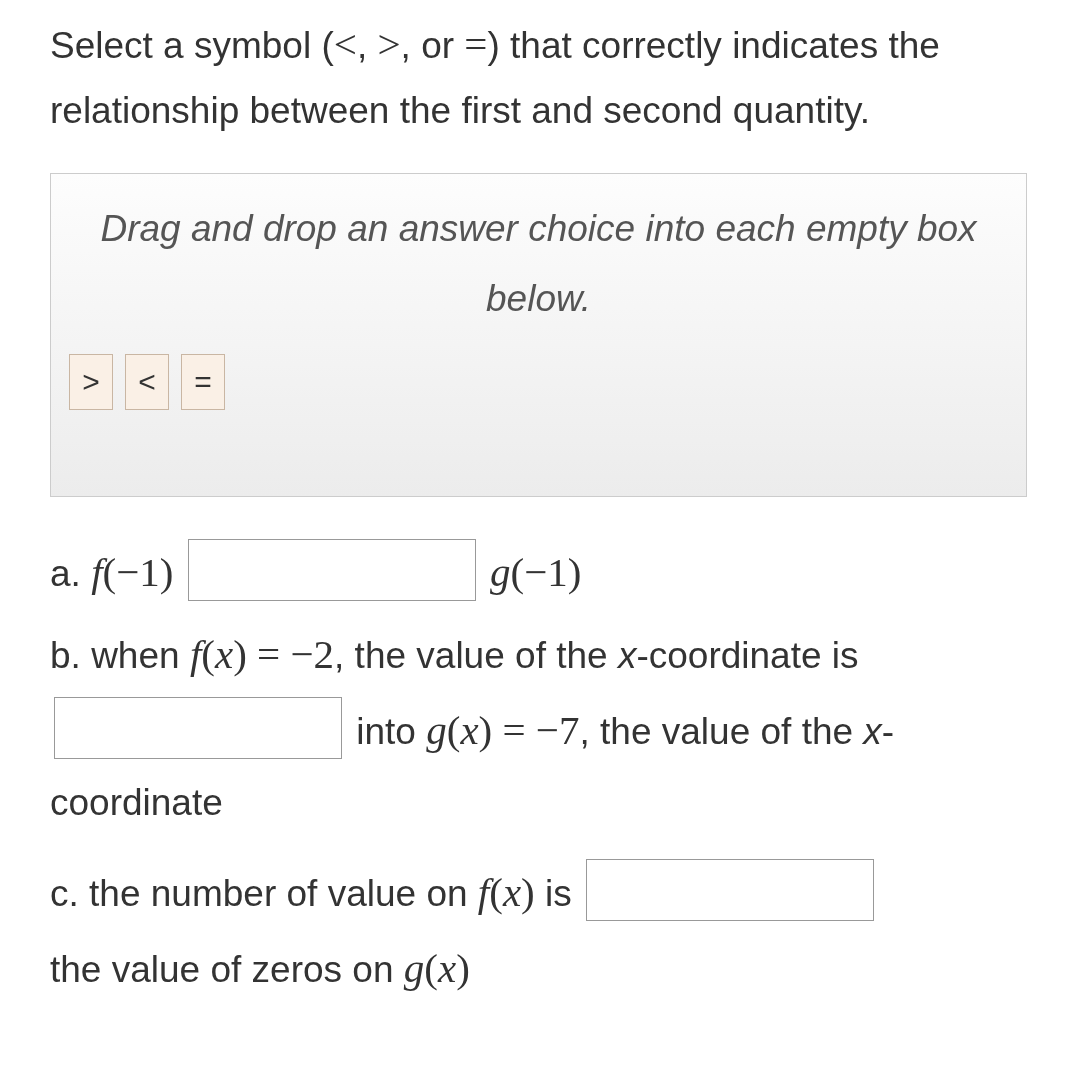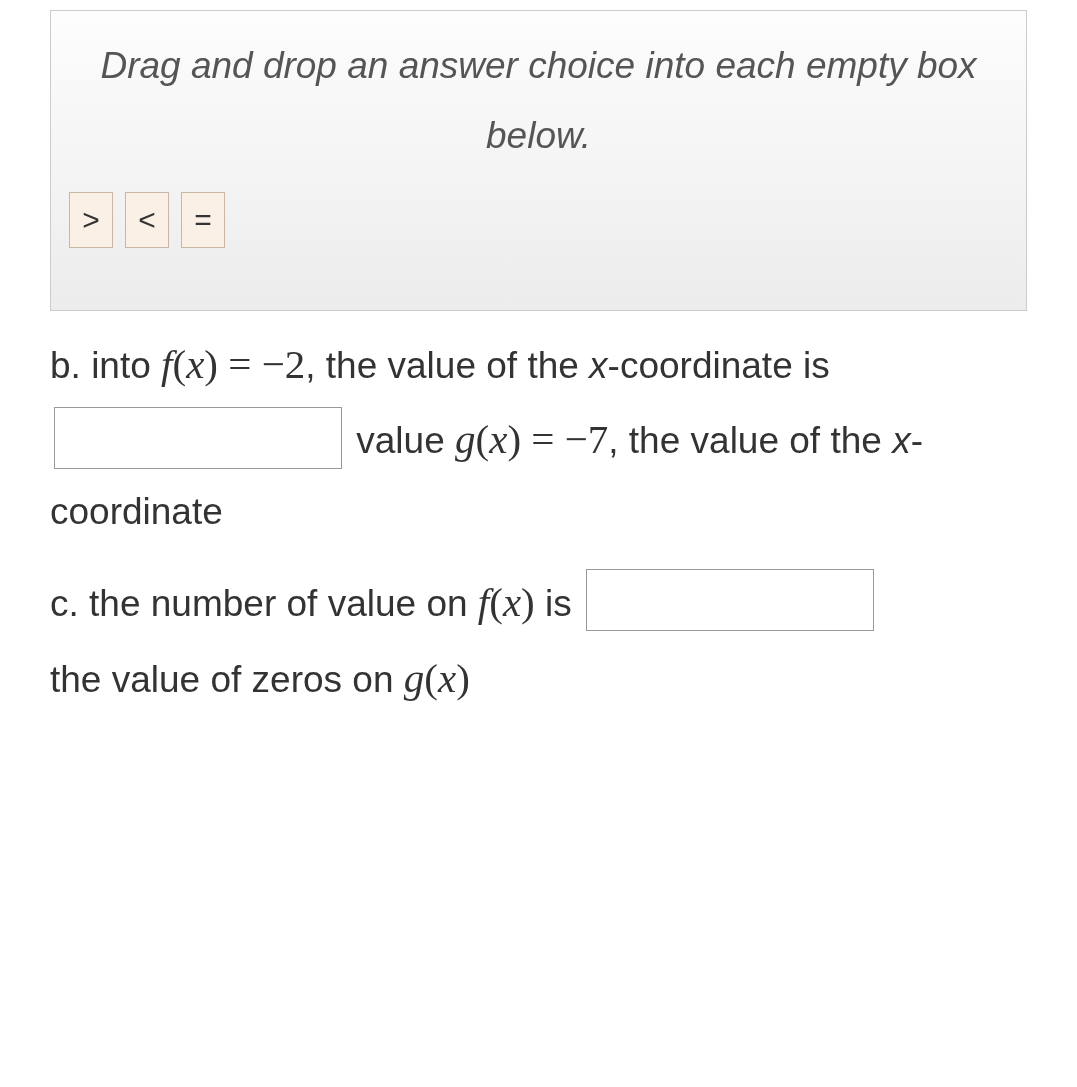--- a/index.html
+++ b/index.html
@@ -16,22 +16,22 @@
   }
   .prompt {
     font-size: 37px;
     line-height: 1.7;
     color: #333;
     margin-bottom: 30px;
   }
   .choices-panel {
     border: 1px solid #ccc;
     background: linear-gradient(#fdfdfd, #ececec);
-    padding: 20px 18px 62px 18px;
-    margin-bottom: 16px;
+    padding: 20px 18px 86px 18px;
+    margin-bottom: 38px;
   }
   .choices-instruction {
     font-size: 37px;
     font-style: italic;
     text-align: center;
     color: #555;
     line-height: 1.9;
     margin-bottom: 20px;
   }
   .choices-row {
@@ -83,39 +83,48 @@
   .neg {
     font-family: "Times New Roman", Times, serif;
     font-style: normal;
   }
 </style>
 </head>
 <body>
 
 <div class="container">
 
+  <div class="prompt">
+    Select a symbol (<span class="math math-up">&lt;</span>, <span class="math math-up">&gt;</span>, or <span class="math math-up">=</span>) that correctly indicates the relationship between the first and second quantity.
+  </div>
 
   <div class="choices-panel">
     <div class="choices-instruction">Drag and drop an answer choice into each empty box below.</div>
     <div class="choices-row">
       <div class="choice">&gt;</div>
       <div class="choice">&lt;</div>
       <div class="choice">=</div>
     </div>
   </div>
 
   <div class="questions">
 
+    <div class="question-line">
+      <span>a. </span>
+      <span class="math">f<span class="math-up">(</span><span class="neg">−1</span><span class="math-up">)</span></span>
+      <span class="blank"></span>
+      <span class="math">g<span class="math-up">(</span><span class="neg">−1</span><span class="math-up">)</span></span>
+    </div>
 
     <div class="question-line">
-      <span>b. into </span>
+      <span>b. when </span>
       <span class="math">f<span class="math-up">(</span>x<span class="math-up">)</span> <span class="math-up">=</span> <span class="neg">−2</span></span><span>, the value of the </span><span class="xvar">x</span><span>-coordinate</span>
       <span>is</span>
       <span class="blank"></span>
-      <span>value </span>
+      <span>into </span>
       <span class="math">g<span class="math-up">(</span>x<span class="math-up">)</span> <span class="math-up">=</span> <span class="neg">−7</span></span><span>, the value of the </span><span class="xvar">x</span><span>-coordinate</span>
     </div>
 
     <div class="question-line" style="margin-top:18px;">
       <span>c. the number of value on </span>
       <span class="math">f<span class="math-up">(</span>x<span class="math-up">)</span></span>
       <span> is</span>
       <span class="blank"></span>
       <br>
       <span> the value of zeros on </span>

